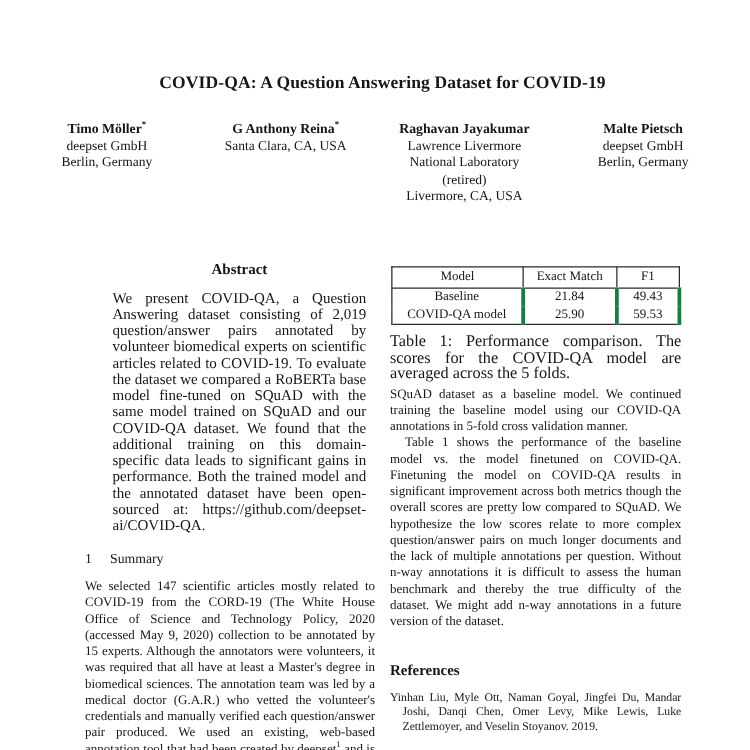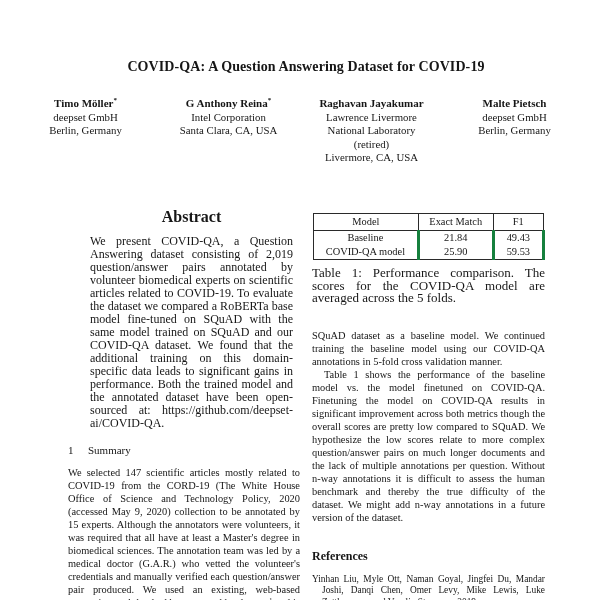--- a/index.html
+++ b/index.html
@@ -17,21 +17,21 @@
     display:flex; justify-content:center; gap:24px;
   }
   .author { width:119px; text-align:center; font-size:10.8px; line-height:13.6px; }
   .author .name { font-weight:bold; font-size:11px; white-space:nowrap; }
   .author .mark { font-size:7px; }
   .col { position:absolute; top:205px; }
   .col-left  { left:68px;  width:232px; }
   .col-right { left:312px; width:233px; }
 
   .abstract { padding:0 7px 0 22px; }
-  .abs-head { text-align:center; font-weight:bold; font-size:16px; margin:3px 0 9px; }
+  .abs-head { text-align:center; font-weight:bold; font-size:12px; margin:3px 0 9px; }
   .abs-body { font-size:12px; line-height:13px; text-align:justify; margin:0; }
   .url { color:#161616; text-decoration:none; }
 
   .sec-head { font-weight:normal; font-size:11px; margin:14px 0 10px; }
   .sec-num  { display:inline-block; min-width:20px; }
 
   .body { font-size:10.4px; line-height:13px; text-align:justify; margin:0; }
   .indent { text-indent:12px; }
   sup { font-size:7px; line-height:0; }
 
@@ -44,21 +44,21 @@
     border:1px solid #2a2a2a; font-weight:normal;
     padding:1px 6px 2px; text-align:center;
   }
   table.results td {
     border-left:1px solid #2a2a2a; border-right:3px solid #15803d;
     padding:0 6px 1px; text-align:center;
   }
   .w-model { width:95px; } .w-em { width:64px; } .w-f1 { width:38px; }
 
   .caption { font-size:13px; line-height:12.5px; text-align:justify; margin:7px 0 0; }
-  .para1 { margin-top:24px;font-family:Liberation Serif, serif; }
+  .para1 { margin-top:4px;font-family:Liberation Serif, serif; }
   .ref-head { font-weight:bold; font-size:12px; margin:25px 0 10px; }
   .ref-entry {
     font-size:9.4px; line-height:11.5px; text-align:justify;
     margin:0; padding-left:10px; text-indent:-10px;
   }
 </style>
 </head>
 <body>
 
 <div class="page">
@@ -66,21 +66,20 @@
   <div class="title">COVID-QA: A Question Answering Dataset for COVID-19</div>
 
   <div class="authors">
     <div class="author">
       <div class="name"><span>Timo Möller</span><sup class="mark">*</sup></div>
       <div class="affil">deepset GmbH</div>
       <div class="affil">Berlin, Germany</div>
     </div>
     <div class="author">
       <div class="name"><span>G Anthony Reina</span><sup class="mark">*</sup></div>
-      <div class="affil">Intel Corporation</div>
       <div class="affil">Santa Clara, CA, USA</div>
     </div>
     <div class="author">
       <div class="name"><span>Raghavan Jayakumar</span><sup class="mark"></sup></div>
       <div class="affil">Lawrence Livermore</div>
       <div class="affil">National Laboratory</div>
       <div class="affil">(retired)</div>
       <div class="affil">Livermore, CA, USA</div>
     </div>
     <div class="author">

